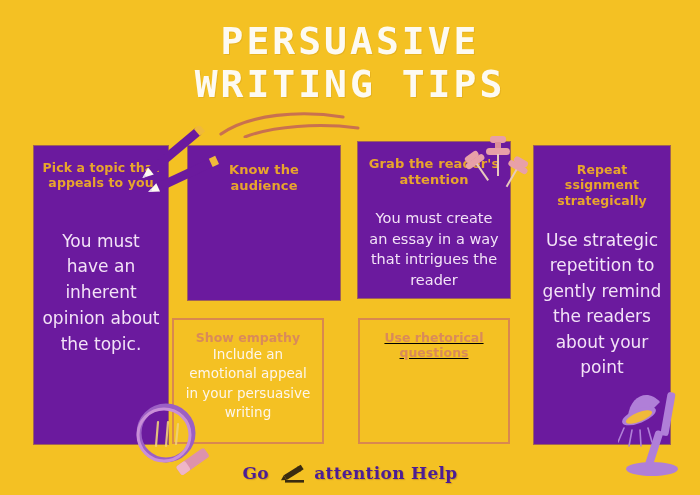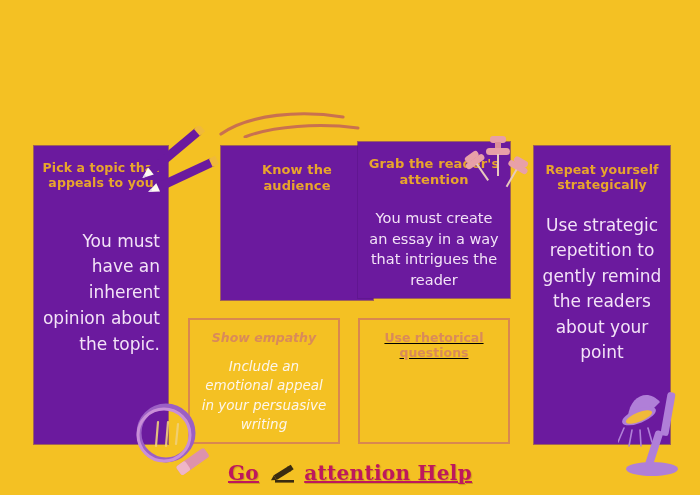--- a/index.html
+++ b/index.html
@@ -84,36 +84,36 @@
   }
   .card-outline .card-body {
     color: #fdf6ec;
     font-size: 13.5px;
     line-height: 1.42;
   }
 
   
   #card-1 { left: 34px;  top: 146px; width: 134px; height: 298px; }
   #card-1 .card-heading { margin-top: 4px; }
-  #card-1 .card-body    { margin-top: 38px; font-size: 17px; line-height: 1.52; text-align: right; }
-
-  #card-2 { left: 188px; top: 146px; width: 152px; height: 154px; margin-left: 33px; }
+  #card-1 .card-body    { margin-top: 38px; font-size: 17px; line-height: 1.52; }
+
+  #card-2 { left: 188px; top: 146px; width: 152px; height: 154px; }
   #card-2 .card-heading { margin-top: 6px; font-size: 13px; }
   #card-2 .card-body    { margin-top: 16px; }
 
   #card-3 { left: 358px; top: 142px; width: 152px; height: 156px; }
   #card-3 .card-heading { margin-top: 4px; font-size: 13px; }
   #card-3 .card-body    { margin-top: 20px; }
 
   #card-4 { left: 534px; top: 146px; width: 136px; height: 298px; }
   #card-4 .card-heading { margin-top: 6px; }
   #card-4 .card-body    { margin-top: 20px; font-size: 17px; line-height: 1.5; }
 
-  #card-5 { left: 188px; top: 318px; width: 152px; height: 126px; font-style: italic; }
-  #card-5 .card-body { margin-top: 12px; }
+  #card-5 { left: 172px; top: 318px; width: 152px; height: 126px; }
+  #card-5 .card-body { }
 
   #card-6 { left: 358px; top: 318px; width: 152px; height: 126px; text-decoration: underline; }
   #card-6 .card-body { margin-top: 8px; }
 
   
   .deco { position: absolute; pointer-events: none; }
   #pencils-deco  { left: 140px; top: 126px; z-index: 7; }
   #pushpins-deco { left: 462px; top: 128px; z-index: 7; }
   #lamp-deco     { left: 618px; top: 368px; z-index: 7; }
   #magnifier-deco{ left: 128px; top: 396px; z-index: 7; }
@@ -126,37 +126,40 @@
     bottom: 10px;
     width: 700px;
     text-align: center;
     z-index: 8;
   }
   .logo-text {
     display: inline-block;
     vertical-align: middle;
     font-family: "DejaVu Serif", serif;
     font-weight: bold;
-    font-size: 20px;
-    color: #be185d;
+    font-size: 17px;
+    color: #4c1d95;
     letter-spacing: 0.3px;
     text-shadow: 1px 1px 1px rgba(140,90,10,0.35);
-    text-decoration: underline;
   }
   #logo-pencil-icon {
     display: inline-block;
     vertical-align: middle;
     margin: 0 2px 0 5px;
   }
 </style>
 </head>
 <body>
 
 <div id="poster">
 
+  <div class="title-block">
+    <div class="title-line title-line-1">PERSUASIVE</div>
+    <div class="title-line title-line-2">WRITING TIPS</div>
+  </div>
 
   <svg class="swoosh" style="left:215px; top:104px;" width="150" height="34" viewBox="0 0 150 34">
     <path d="M6 30 C 34 10, 86 6, 128 13" stroke="#c9714f" stroke-width="3.2" fill="none" stroke-linecap="round"></path>
     <path d="M30 33 C 58 22, 104 19, 143 24" stroke="#c9714f" stroke-width="3" fill="none" stroke-linecap="round"></path>
   </svg>
 
   <div class="card-purple" id="card-1">
     <div class="card-heading">Pick a topic that appeals to you</div>
     <div class="card-body">You must have an inherent opinion about the topic.</div>
   </div>
@@ -164,21 +167,21 @@
   <div class="card-purple" id="card-2">
     <div class="card-heading">Know the audience</div>
   </div>
 
   <div class="card-purple" id="card-3">
     <div class="card-heading">Grab the reader's attention</div>
     <div class="card-body">You must create an essay in a way that intrigues the reader</div>
   </div>
 
   <div class="card-purple" id="card-4">
-    <div class="card-heading">Repeat yourself strategically</div>
+    <div class="card-heading">Repeat ssignment strategically</div>
     <div class="card-body">Use strategic repetition to gently remind the readers about your point</div>
   </div>
 
   <div class="card-outline" id="card-5">
     <div class="card-heading">Show empathy</div>
     <div class="card-body">Include an emotional appeal in your persuasive writing</div>
   </div>
 
   <div class="card-outline" id="card-6">
     <div class="card-heading">Use rhetorical questions</div>

